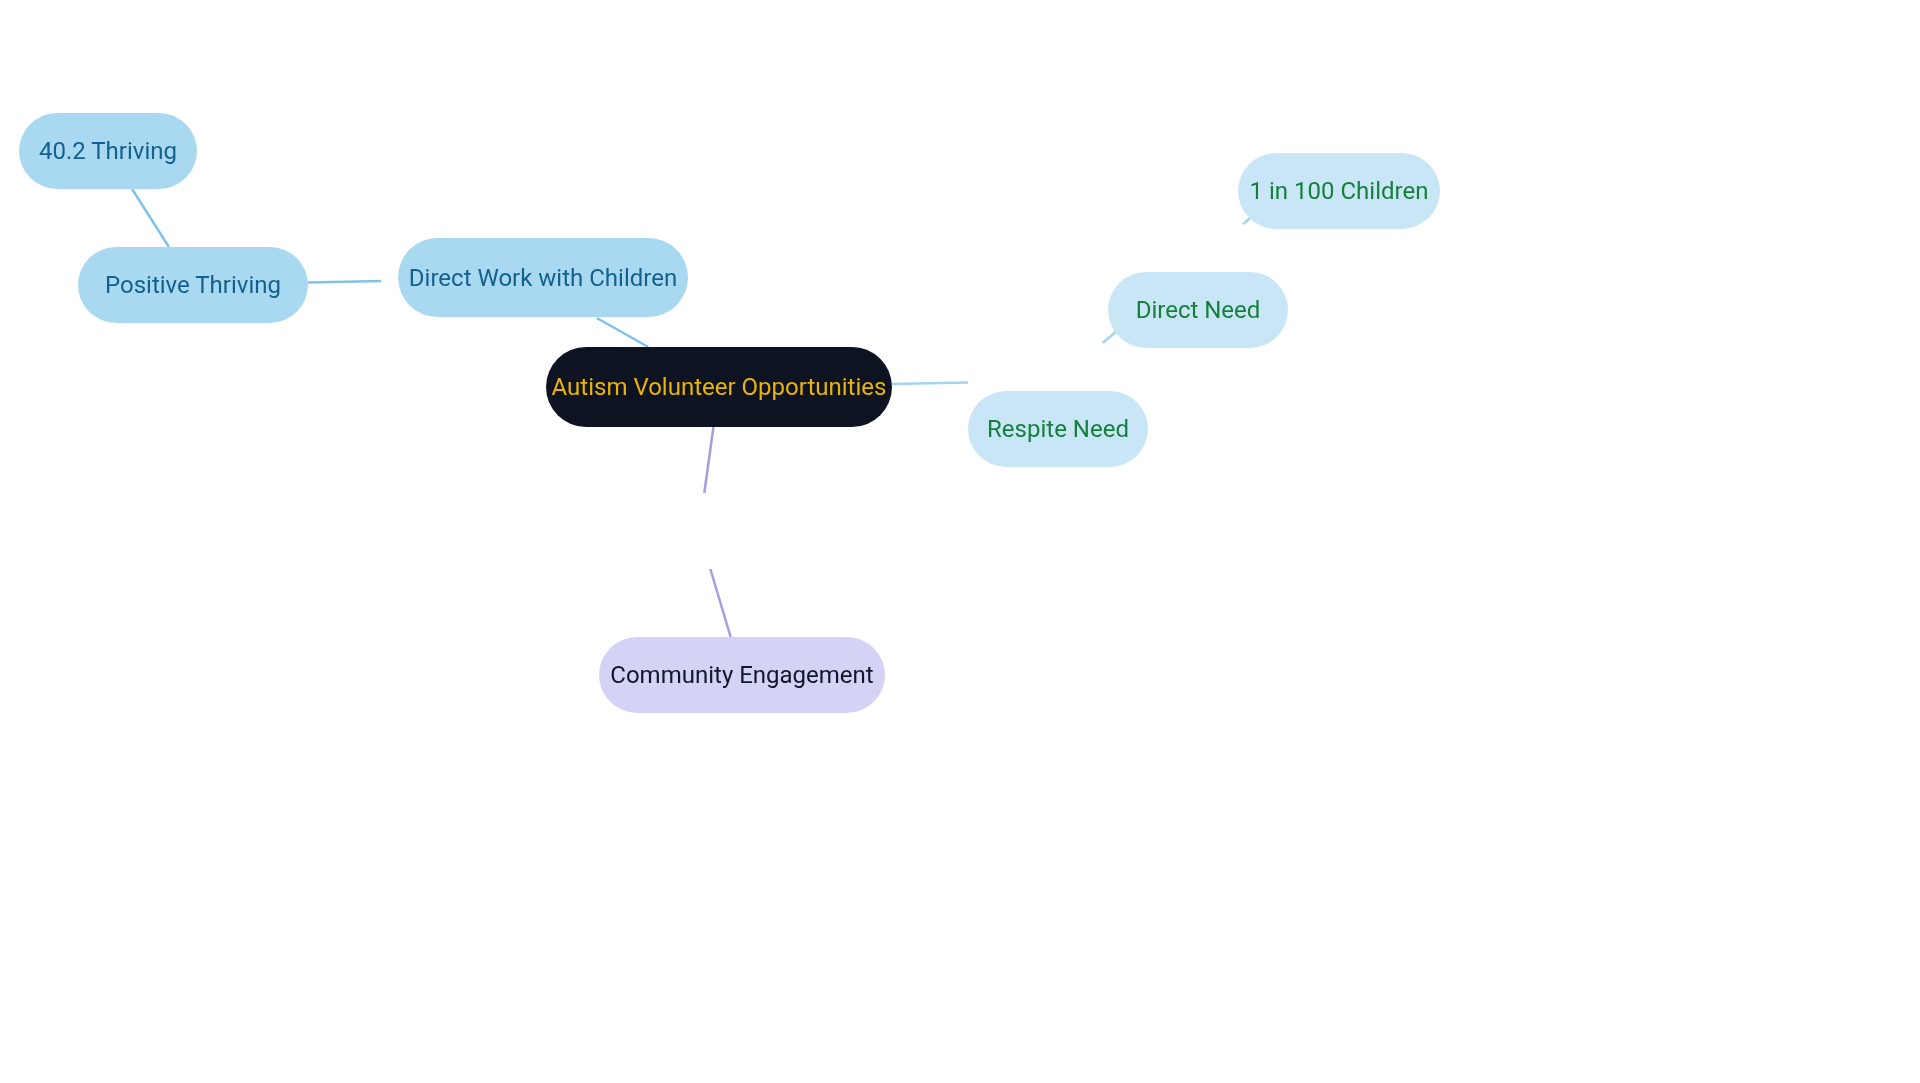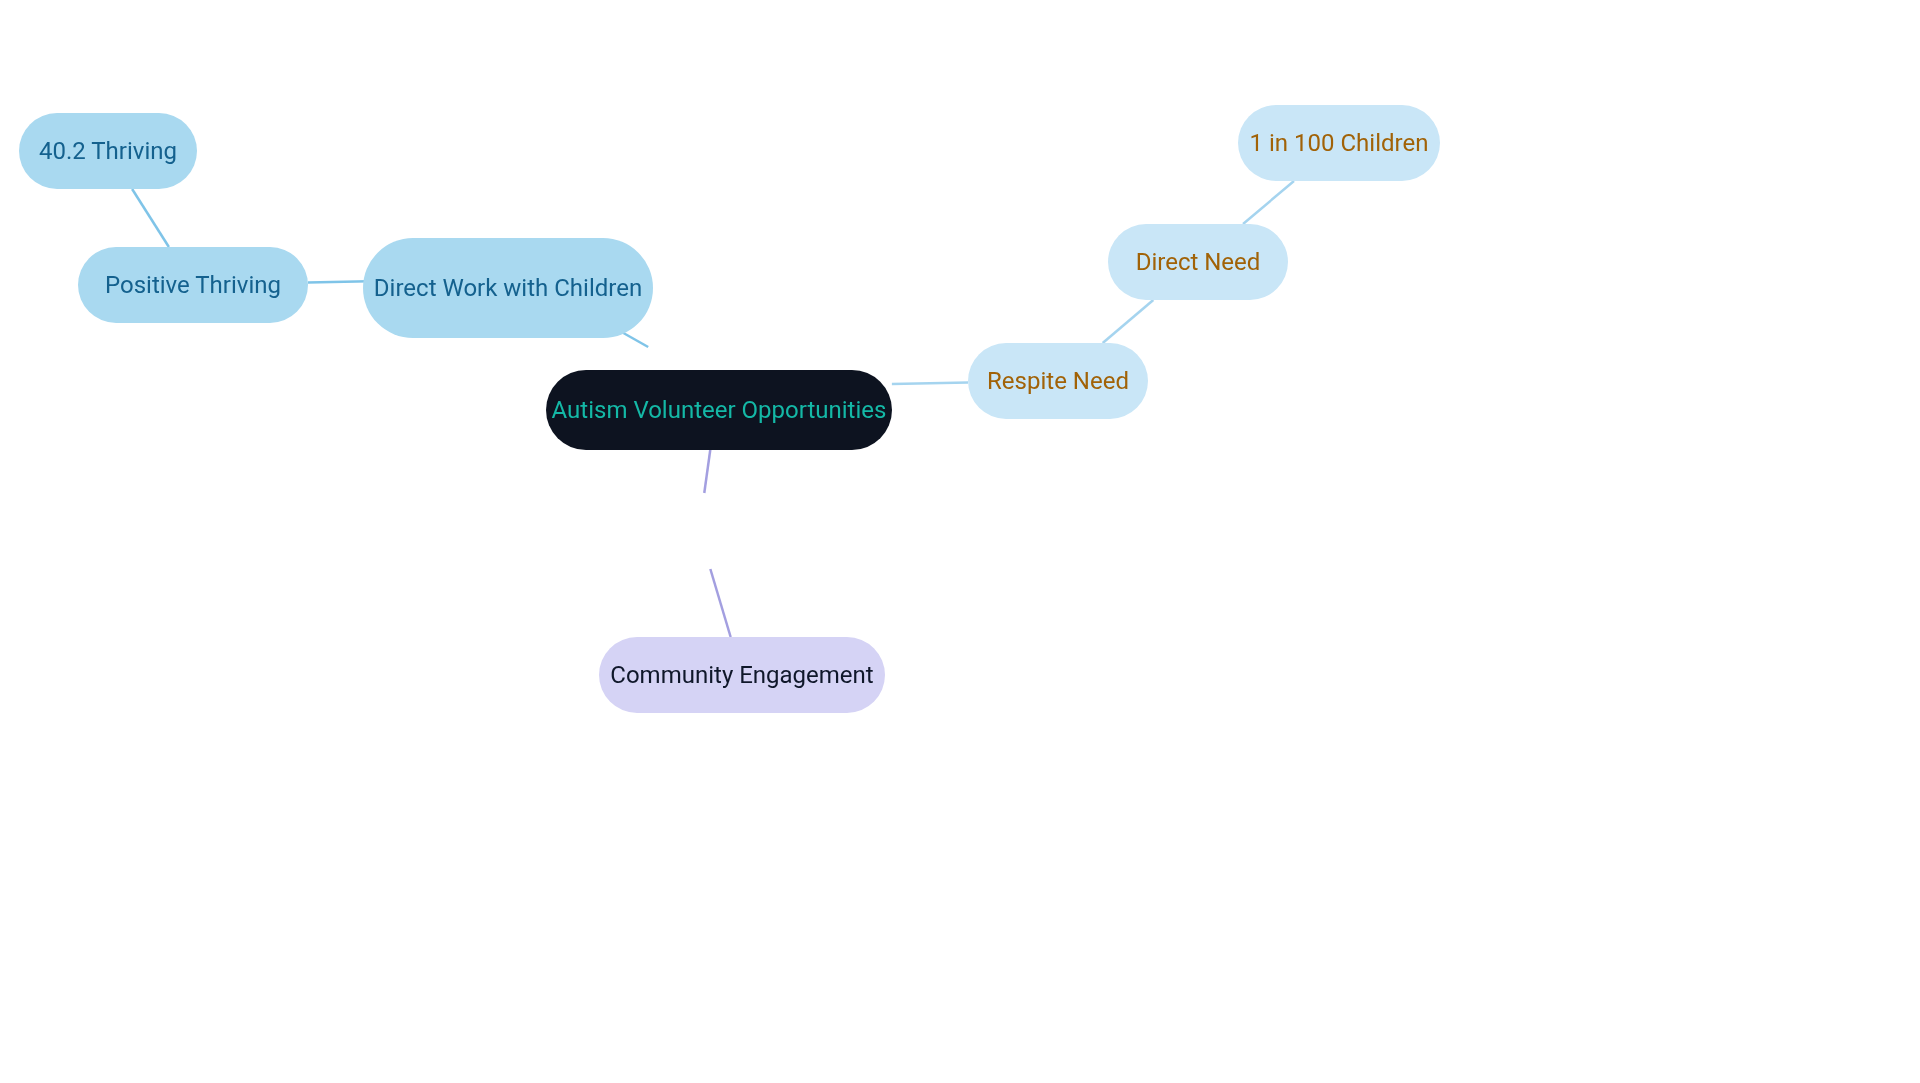--- a/index.html
+++ b/index.html
@@ -1,41 +1,41 @@
 <!DOCTYPE html>
 <html><head>
 <meta charset="utf-8">
 <style>
   * { margin: 0; padding: 0; box-sizing: border-box; }
   html, body { width: 1920px; height: 1083px; background: #ffffff; font-family: -apple-system, BlinkMacSystemFont, "Segoe UI", Roboto, sans-serif; overflow: hidden; position: relative; }
   .canvas { position: relative; width: 1920px; height: 1083px; }
   svg.edges { position: absolute; top: 0; left: 0; width: 1920px; height: 1083px; pointer-events: none; }
   .node { position: absolute; border-radius: 999px; display: flex; align-items: center; justify-content: center; font-size: 24px; white-space: nowrap; padding: 0 32px; }
-  .node.dark { background: #0d1320; color: #14b8a6; margin-top: 23px; }
+  .node.dark { background: #0d1320; color: #eab308; }
   .node.blue-mid { background: #a9d9f0; color: #14618e; }
-  .node.blue-light { background: #c9e6f7; color: #a16207; }
+  .node.blue-light { background: #c9e6f7; color: #15803d; margin-top: 48px; }
   .node.purple-mid { background: #c8c6f2; color: #3c3898; }
   .node.purple-light { background: #d5d3f5; color: #0f172a; }
 </style>
 </head>
 <body>
 
 <div class="canvas">
   <svg class="edges">
       <line x1="648.1743119267585" y1="347.0000000000864" x2="596.8256880732415" y2="317.9999999999136" stroke="#7fc4e8" stroke-width="2.5"></line>
       <line x1="381.1161150736616" y1="281.04560719064375" x2="307.9231315004208" y2="282.5841984369281" stroke="#7fc4e8" stroke-width="2.5"></line>
       <line x1="168.89552238811393" y1="247.0000000000855" x2="132.10447761188607" y2="188.9999999999145" stroke="#7fc4e8" stroke-width="2.5"></line>
       <line x1="891.8827930392708" y1="383.94012755682706" x2="968.03337667915" y2="382.59232961629823" stroke="#a5d4ef" stroke-width="2.5"></line>
       <line x1="1102.7058823528823" y1="343.00000000005" x2="1153.2941176471177" y2="299.99999999995" stroke="#a5d4ef" stroke-width="2.5"></line>
       <line x1="1243.0252100839743" y1="224.00000000005002" x2="1293.9747899160257" y2="180.99999999994998" stroke="#a5d4ef" stroke-width="2.5"></line>
       <line x1="713.4444444444525" y1="426.9999999999418" x2="704.2777777777737" y2="493.0000000000291" stroke="#a39fe0" stroke-width="2.5"></line>
       <line x1="710.3472222222135" y1="568.9999999999709" x2="730.6527777777865" y2="637.0000000000291" stroke="#a39fe0" stroke-width="2.5"></line>
     </svg>
 
   <div class="node dark" style="left: 546px; top: 347px; width: 346px; height: 80px;">Autism Volunteer Opportunities</div>
-  <div class="node blue-mid" style="left: 363px; top: 238px; width: 290px; height: 100px;">Direct Work with Children</div>
+  <div class="node blue-mid" style="left: 398px; top: 238px; width: 290px; height: 79px;">Direct Work with Children</div>
   <div class="node blue-mid" style="left: 78px; top: 247px; width: 230px; height: 76px;">Positive Thriving</div>
   <div class="node blue-mid" style="left: 19px; top: 113px; width: 178px; height: 76px;">40.2 Thriving</div>
   <div class="node blue-light" style="left: 968px; top: 343px; width: 180px; height: 76px;">Respite Need</div>
   <div class="node blue-light" style="left: 1108px; top: 224px; width: 180px; height: 76px;">Direct Need</div>
   <div class="node blue-light" style="left: 1238px; top: 105px; width: 202px; height: 76px;">1 in 100 Children</div>
   <div class="node purple-light" style="left: 599px; top: 637px; width: 286px; height: 76px;">Community Engagement</div>
 </div>
 
 </body></html>

